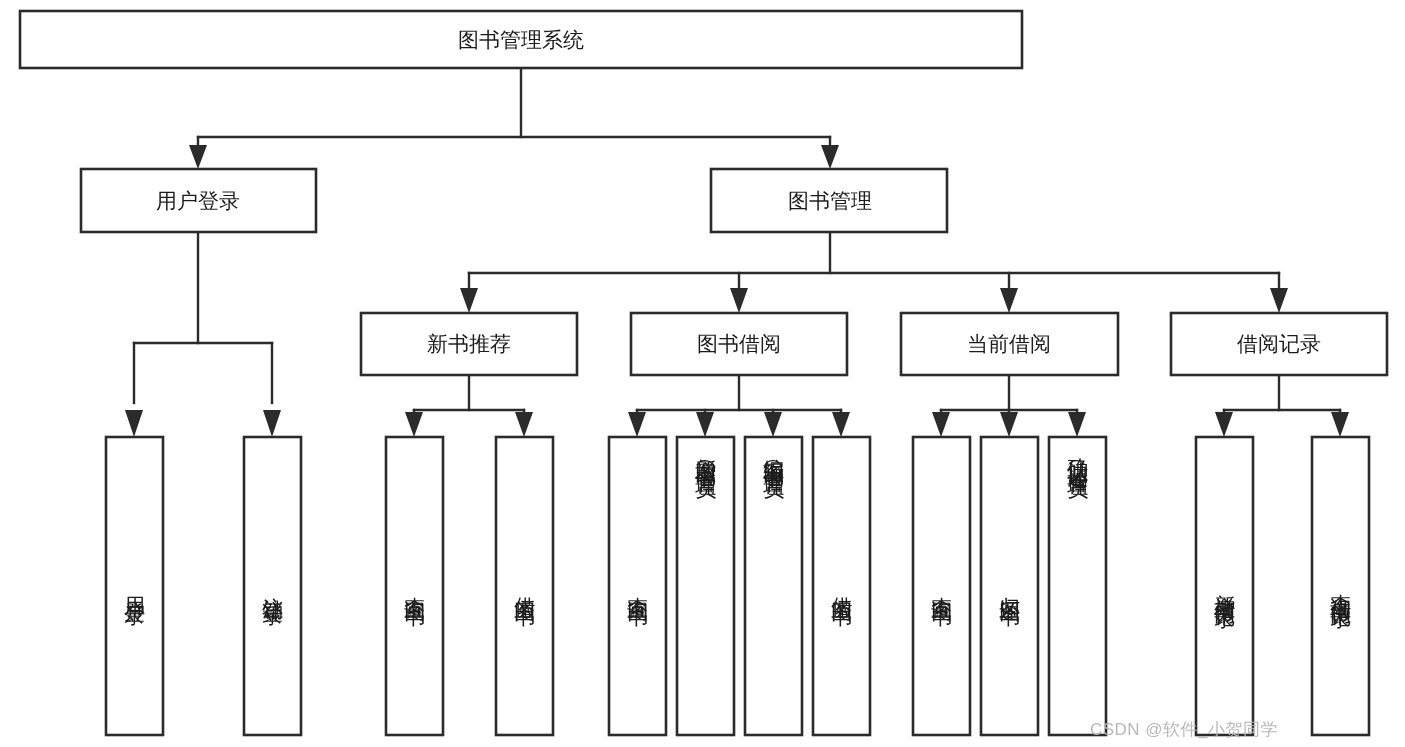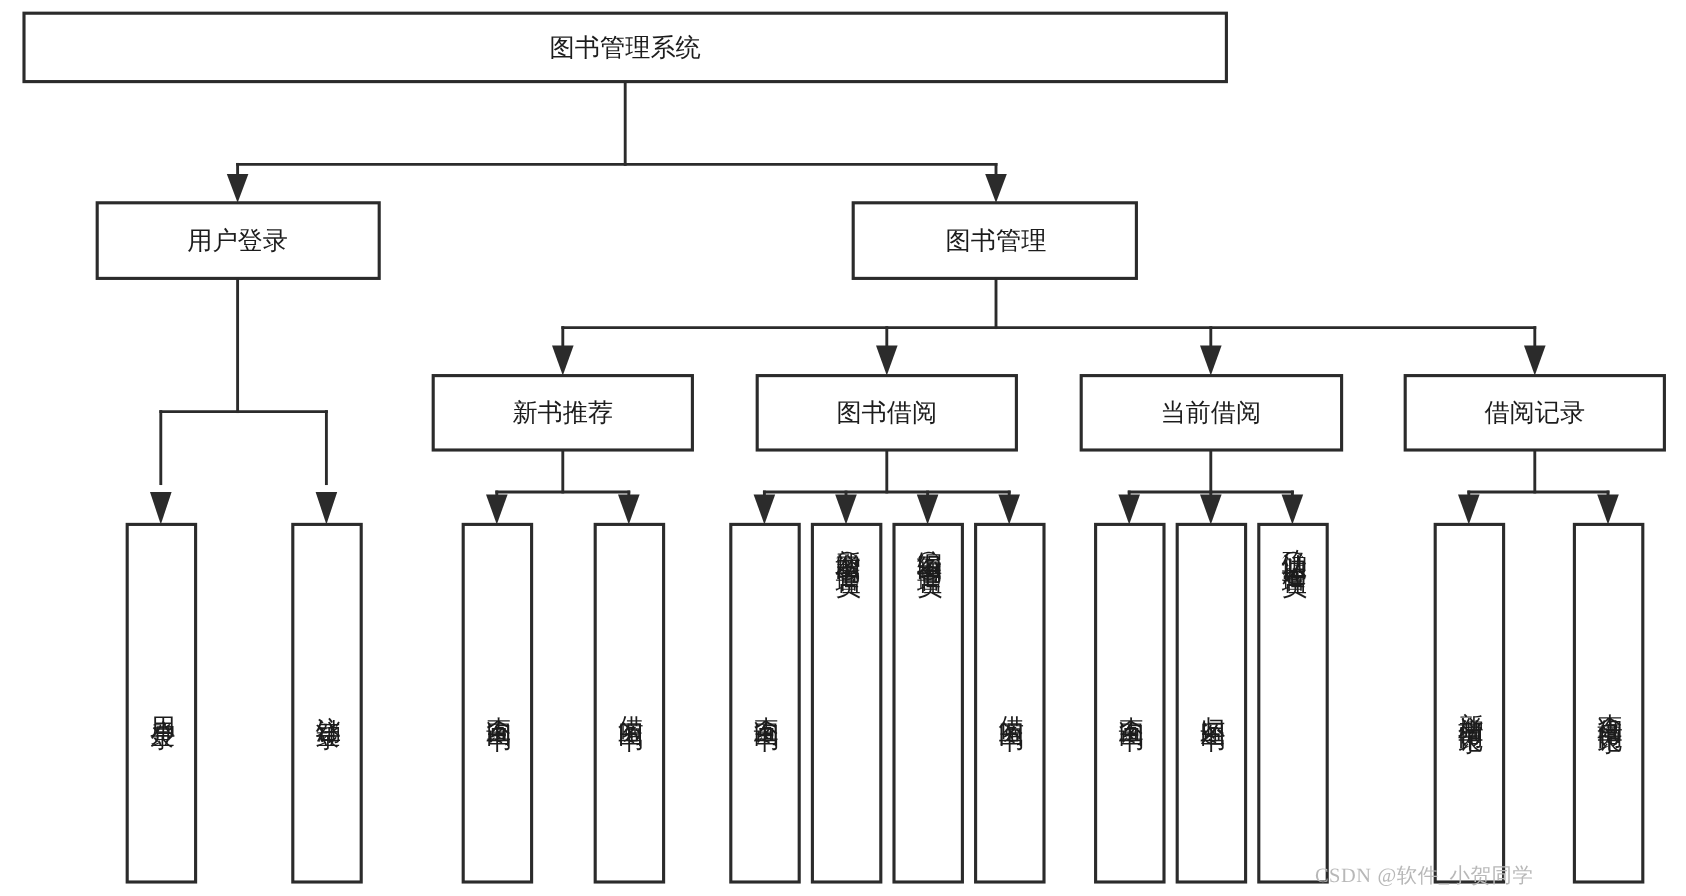--- a/index.html
+++ b/index.html
@@ -64,21 +64,21 @@
     font-size: 21px;
     line-height: 1.26;
     color: #1c1c1c;
     letter-spacing: 3px;
     white-space: nowrap;
   }
   .watermark {
     position: absolute;
     right: 8px;
     bottom: 6px;
-    font-family: Liberation Serif, serif;
+    font-family: Liberation Sans, sans-serif;
     font-size: 17px;
     color: #b8b8b8;
     letter-spacing: 0.5px;
     white-space: nowrap;
   }
 </style>
 </head>
 <body>
 
 <div id="diagram-root">

